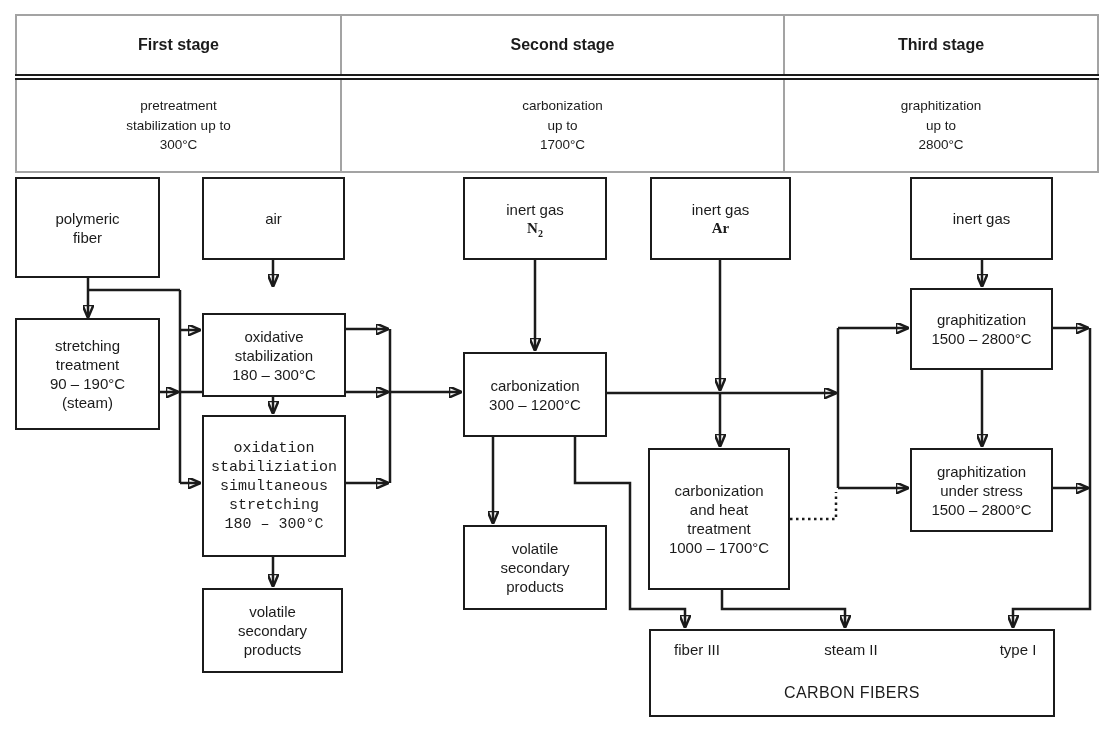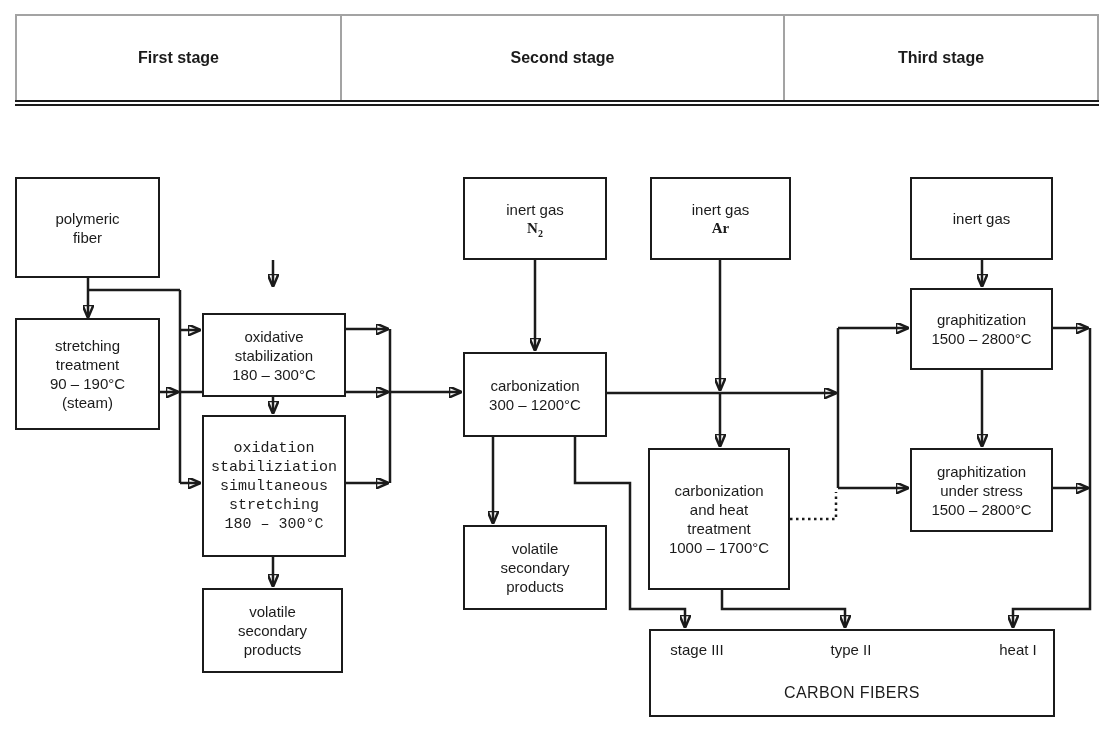--- a/index.html
+++ b/index.html
@@ -42,20 +42,31 @@
         <col style="width:325px">
         <col style="width:443px">
         <col style="width:314px">
       </colgroup>
     <tbody>
         <tr>
       <th>First stage</th>
       <th>Second stage</th>
       <th>Third stage</th>
     </tr>
+    <tr>
+      <td>pretreatment
+stabilization up to
+300°C</td>
+      <td>carbonization
+up to
+1700°C</td>
+      <td>graphitization
+up to
+2800°C</td>
+    </tr>
   </tbody>
     </table>
 
   <svg id="wires" viewBox="0 0 1110 747">
     <defs>
       <marker id="ah" markerUnits="userSpaceOnUse" markerWidth="13" markerHeight="11" refX="12" refY="5.5" orient="auto-start-reverse">
         <path d="M0,0 L13,5.5 L0,11 z" fill="#1b1b1b" stroke="none"></path>
       </marker>
     </defs>
 
@@ -91,20 +102,23 @@
     <path d="M273 557 V586" marker-end="url(#ah)"></path>
 
     <path class="dotted" d="M790 519 H836 V492"></path>
   </svg>
 
   <div class="fbox" style="left:15px;top:177px;width:145px;height:101px;">
     <div class="box-text">polymeric
 fiber</div>
   </div>
 
+  <div class="fbox" style="left:202px;top:177px;width:143px;height:83px;">
+    <div class="box-text">air</div>
+  </div>
 
   <div class="fbox" style="left:463px;top:177px;width:144px;height:83px;">
     <div class="box-text">inert gas</div>
     <div class="gas-line"><span>N</span><sub>2</sub></div>
   </div>
 
   <div class="fbox" style="left:650px;top:177px;width:141px;height:83px;">
     <div class="box-text">inert gas</div>
     <div class="gas-line"><span>Ar</span><sub></sub></div>
   </div>
@@ -163,19 +177,19 @@
 products</div>
   </div>
 
   <div class="fbox" style="left:463px;top:525px;width:144px;height:85px;">
     <div class="box-text">volatile
 secondary
 products</div>
   </div>
 
   <div class="fbox" id="carbon-fibers" style="left:649px;top:629px;width:406px;height:88px;">
-    <span class="type-label" style="left:46px;">stage III</span>
-    <span class="type-label" style="left:200px;">type II</span>
-    <span class="type-label" style="left:367px;">heat I</span>
+    <span class="type-label" style="left:46px;">fiber III</span>
+    <span class="type-label" style="left:200px;">steam II</span>
+    <span class="type-label" style="left:367px;">type I</span>
     <div class="cf-title">CARBON FIBERS</div>
   </div>
 
 </div>
 
 </body></html>

